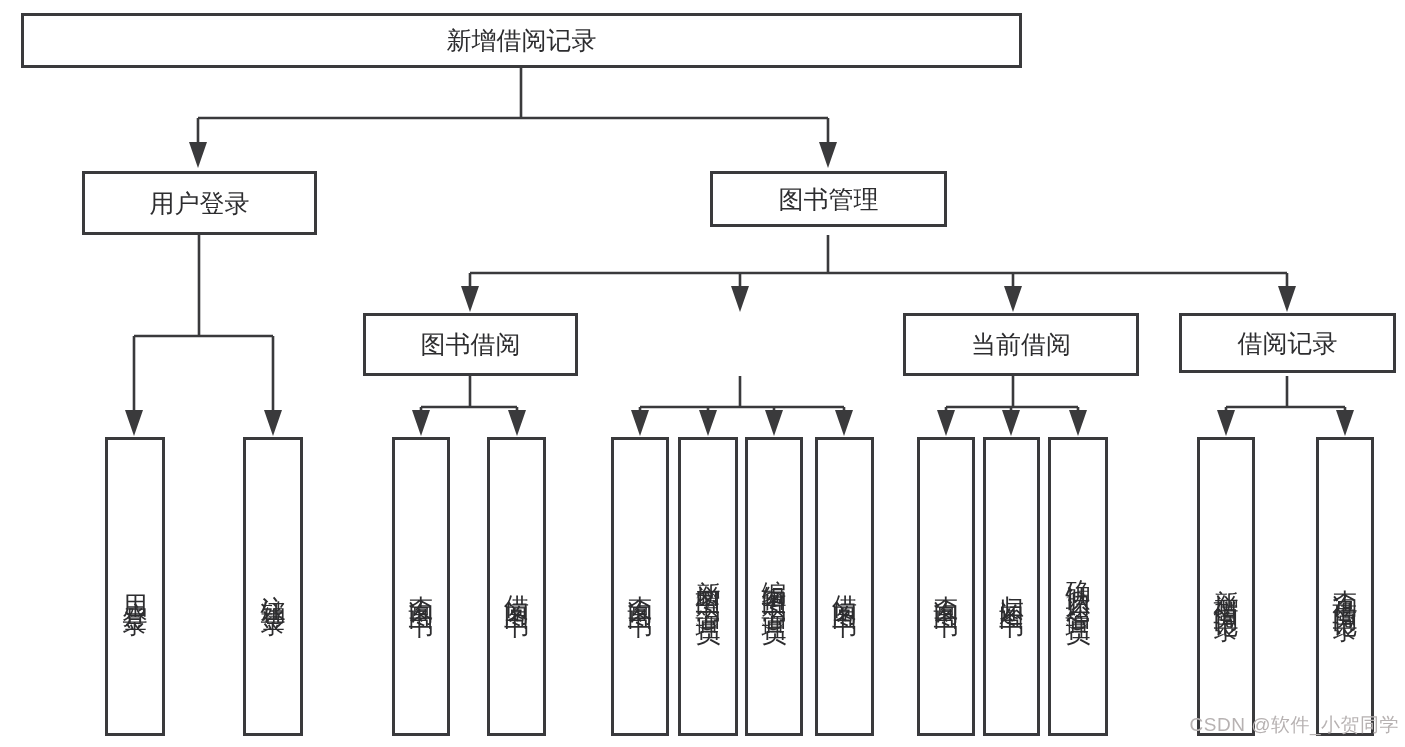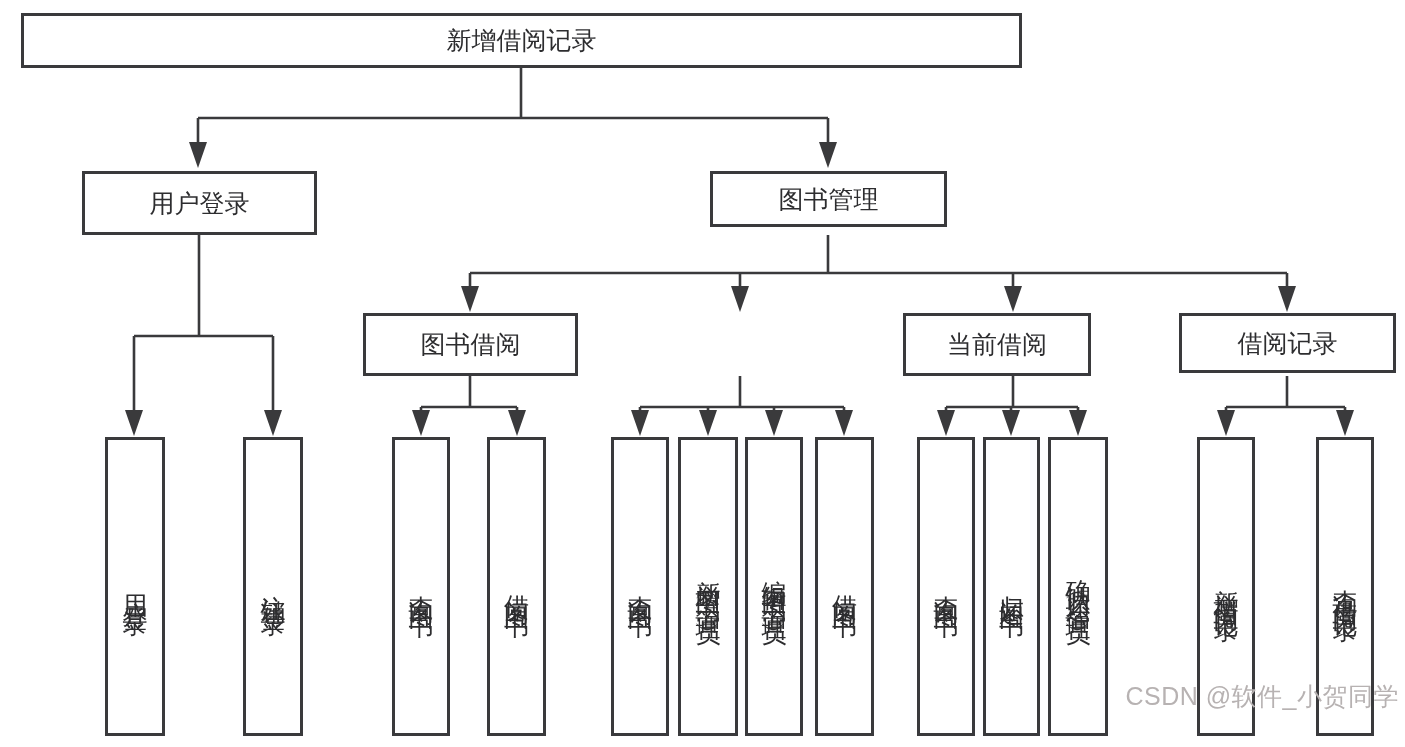--- a/index.html
+++ b/index.html
@@ -38,22 +38,22 @@
     display:flex;align-items:center;justify-content:center;
   }
   .leaf span{
     writing-mode:vertical-rl;
     font-size:25px;letter-spacing:6px;
     color:var(--text);
     line-height:1;
   }
   #watermark{
     position:absolute;
-    top:680px;right:6px;
-    font-size:25px;letter-spacing:0.5px;
+    top:712px;right:6px;
+    font-size:19px;letter-spacing:0.5px;
     color:var(--wm);
   }
 </style>
 </head>
 <body>
 
 <div id="canvas">
 
   <svg id="connectors" viewBox="0 0 1405 747" xmlns="http://www.w3.org/2000/svg">
     <defs>
@@ -95,21 +95,21 @@
   <div class="node" style="left:82px;top:171px;width:235px;height:64px">
     <span>用户登录</span>
   </div>
   <div class="node" style="left:710px;top:171px;width:237px;height:56px">
     <span>图书管理</span>
   </div>
 
   <div class="node" style="left:363px;top:313px;width:215px;height:63px">
     <span>图书借阅</span>
   </div>
-  <div class="node" style="left:903px;top:313px;width:188px;height:63px">
+  <div class="node" style="left:903px;top:313px;width:236px;height:63px">
     <span>当前借阅</span>
   </div>
   <div class="node" style="left:1179px;top:313px;width:217px;height:60px">
     <span>借阅记录</span>
   </div>
 
   <div class="leaf" style="left:105px;width:60px">
     <span>用户登录</span>
   </div>
   <div class="leaf" style="left:243px;width:60px">

